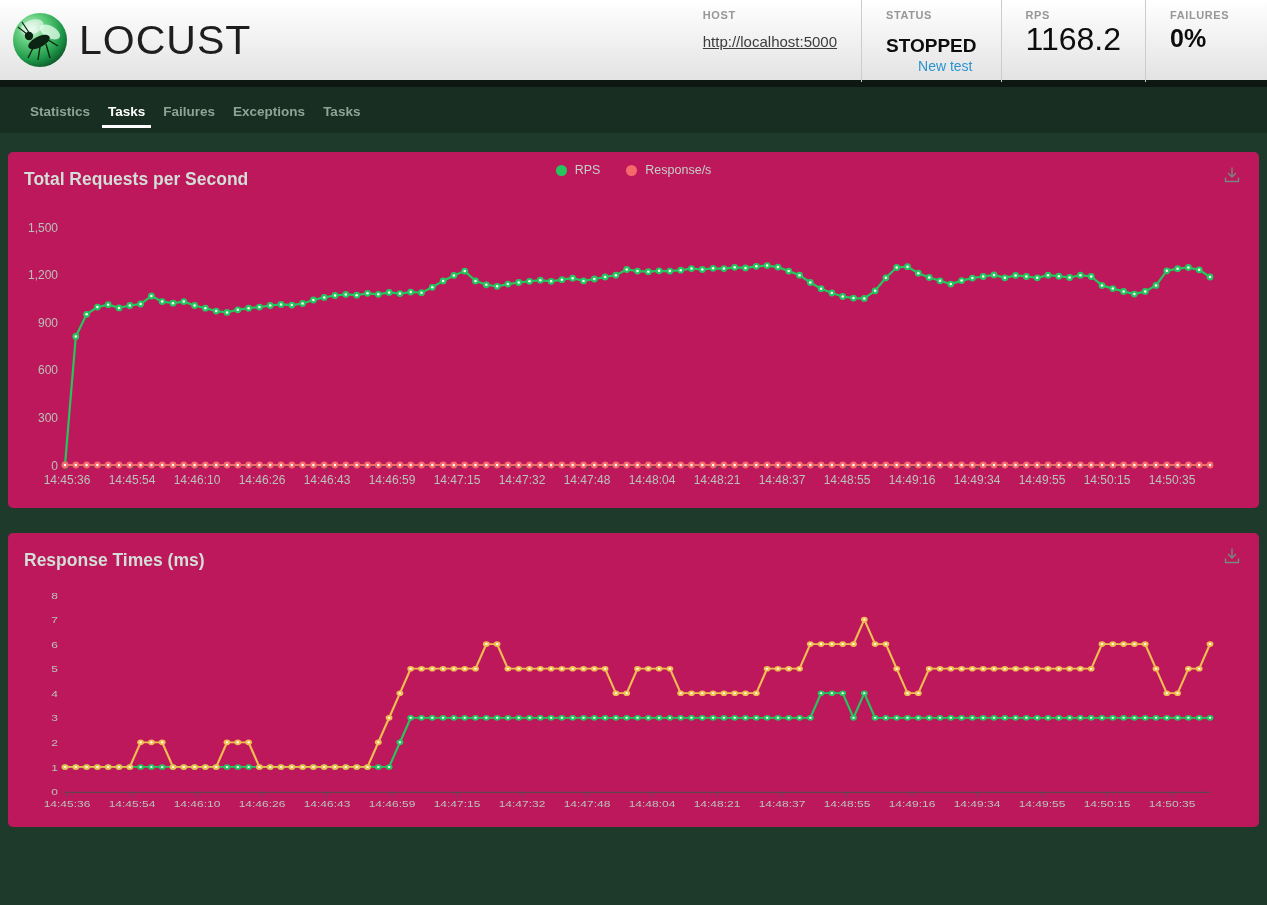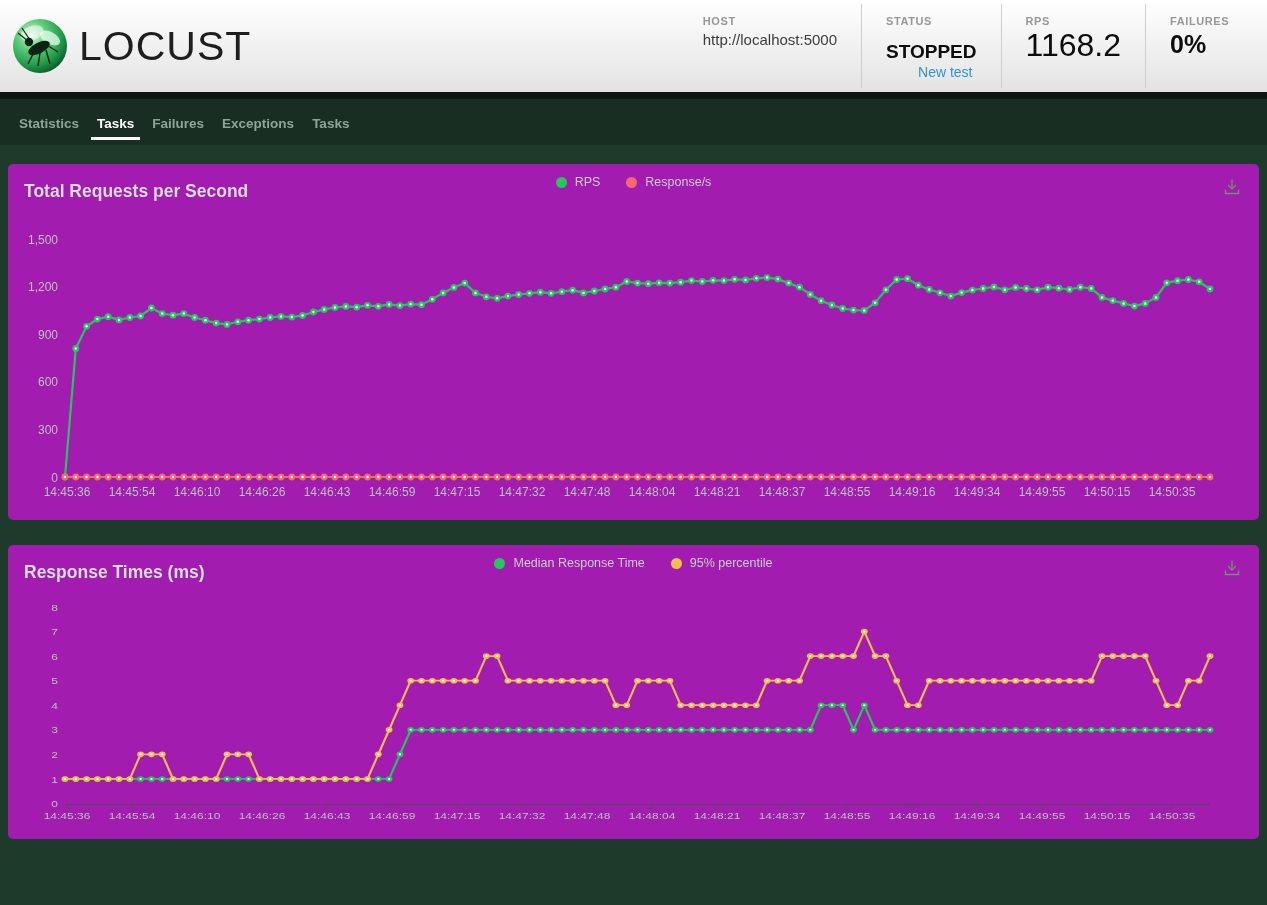--- a/index.html
+++ b/index.html
@@ -1,41 +1,41 @@
 <!DOCTYPE html>
 <html><head>
 <meta charset="utf-8">
 <style>
   * { box-sizing: border-box; margin: 0; padding: 0; }
   html,body { width:1267px; height:905px; overflow:hidden; }
   body { background:#1d3a2a; font-family:"Liberation Sans", sans-serif; }
 
   
-  .header { height:92px; background:linear-gradient(#ffffff,#e3e3e3); display:flex; align-items:center; justify-content:space-between; }
+  .header { height:80px; background:linear-gradient(#ffffff,#e3e3e3); display:flex; align-items:center; justify-content:space-between; }
   .logo { display:flex; align-items:center; gap:11px; padding-left:12px; }
   .logo-ball { width:56px; height:56px; }
   .logo-text { font-size:41px; font-weight:200; color:#1e1e1e; letter-spacing:1px; }
   .stats { display:flex; align-items:stretch; padding-right:12px; }
   .stat { padding:11px 24px 8px; min-width:110px; }
   .stat + .stat { border-left:1px solid #cccccc; }
   .stat-label { font-size:11px; font-weight:bold; color:#979797; letter-spacing:0.6px; }
-  .host-value { font-size:15px; color:#3c3c3c; margin-top:4px; }
+  .host-value { font-size:15px; color:#3c3c3c; margin-top:12px;text-decoration:underline; }
   .status-value { font-size:19px; font-weight:bold; color:#0d0d0d; margin-top:14px; }
   .newtest-link { font-size:14px; margin-top:1px; cursor:pointer;margin-left:32px; }
   .rps-value { font-size:32px; font-weight:normal; color:#0d0d0d; line-height:1.05; margin-top:2px; }
   .fail-value { font-size:25px; font-weight:bold; color:#0d0d0d; margin-top:3px; }
 
   
-  .nav { background:#182e22; border-top:7px solid #0c1811; height:53px; display:flex; align-items:center; padding:0 10px; }
+  .nav { background:#182e22; border-top:7px solid #0c1811; height:53px; display:flex; align-items:center; padding:0 21px; }
   .tab { position:relative; color:#8fa497; font-size:13.5px; font-weight:bold; padding:15px 9px 13px; cursor:pointer; white-space:nowrap; }
   .tab.active { color:#ffffff; }
   .tab.active::after { content:""; position:absolute; left:3px; right:3px; bottom:4px; height:3px; background:#ffffff; }
 
   
-  .panel { position:relative; margin:19px 8px 0; height:356px; background:#a21caf; border-radius:5px; }
+  .panel { position:relative; margin:19px 8px 0; height:356px; background:#be185d; border-radius:5px; }
   .panel.second { margin-top:25px; height:294px; }
   .panel-title { position:absolute; top:17px; left:16px; font-size:17.5px; font-weight:bold; color:#d3ded6; z-index:2; }
   .legend { position:absolute; top:11px; left:0; right:0; display:flex; justify-content:center; gap:26px; z-index:2; }
   .legend-item { display:flex; align-items:center; gap:8px; font-size:12.5px; color:#c4cfc7; }
   .legend-dot { width:11px; height:11px; border-radius:50%; }
   .download-btn { position:absolute; top:12px; right:16px; width:22px; height:22px; cursor:pointer; z-index:2; }
   svg.chart { position:absolute; left:0; top:0; width:100%; height:100%; }
   .axis-text { fill:#b7c3ba; font-size:12px; font-family:"Liberation Sans", sans-serif; }
 </style>
 </head>
@@ -585,30 +585,20 @@
       <circle cx="1180.4" cy="313.0" r="1.25" fill="#ffffff"></circle>
       <circle cx="1191.2" cy="313.0" r="3.4" fill="#f46a6a"></circle>
       <circle cx="1191.2" cy="313.0" r="1.25" fill="#ffffff"></circle>
       <circle cx="1202.0" cy="313.0" r="3.4" fill="#f46a6a"></circle>
       <circle cx="1202.0" cy="313.0" r="1.25" fill="#ffffff"></circle>
     </svg>
 </div>
 
 <div class="panel second">
   <div class="panel-title">Response Times (ms)</div>
-  <div class="legend">
-      <div class="legend-item">
-        <span class="legend-dot" style="background: rgb(38, 198, 94);"></span>
-        <span>Median Response Time</span>
-      </div>
-      <div class="legend-item">
-        <span class="legend-dot" style="background: rgb(240, 190, 80);"></span>
-        <span>95% percentile</span>
-      </div>
-    </div>
   <svg class="download-btn" viewBox="0 0 22 22">
     <g fill="none" stroke="#76897c" stroke-width="1.4">
       <path d="M11 3.5 v8.5"></path>
         <path d="M7 9 l4 4 4-4"></path>
         <path d="M4.5 13.5 v4 h13 v-4"></path>
     </g>
   </svg>
   <svg class="chart" viewBox="0 0 1251 356" preserveAspectRatio="none">
       <line x1="57" y1="314" x2="1202" y2="314" stroke="#3c5245" stroke-width="1"></line>
       <text x="50" y="317.5" text-anchor="end" class="axis-text">0</text>

